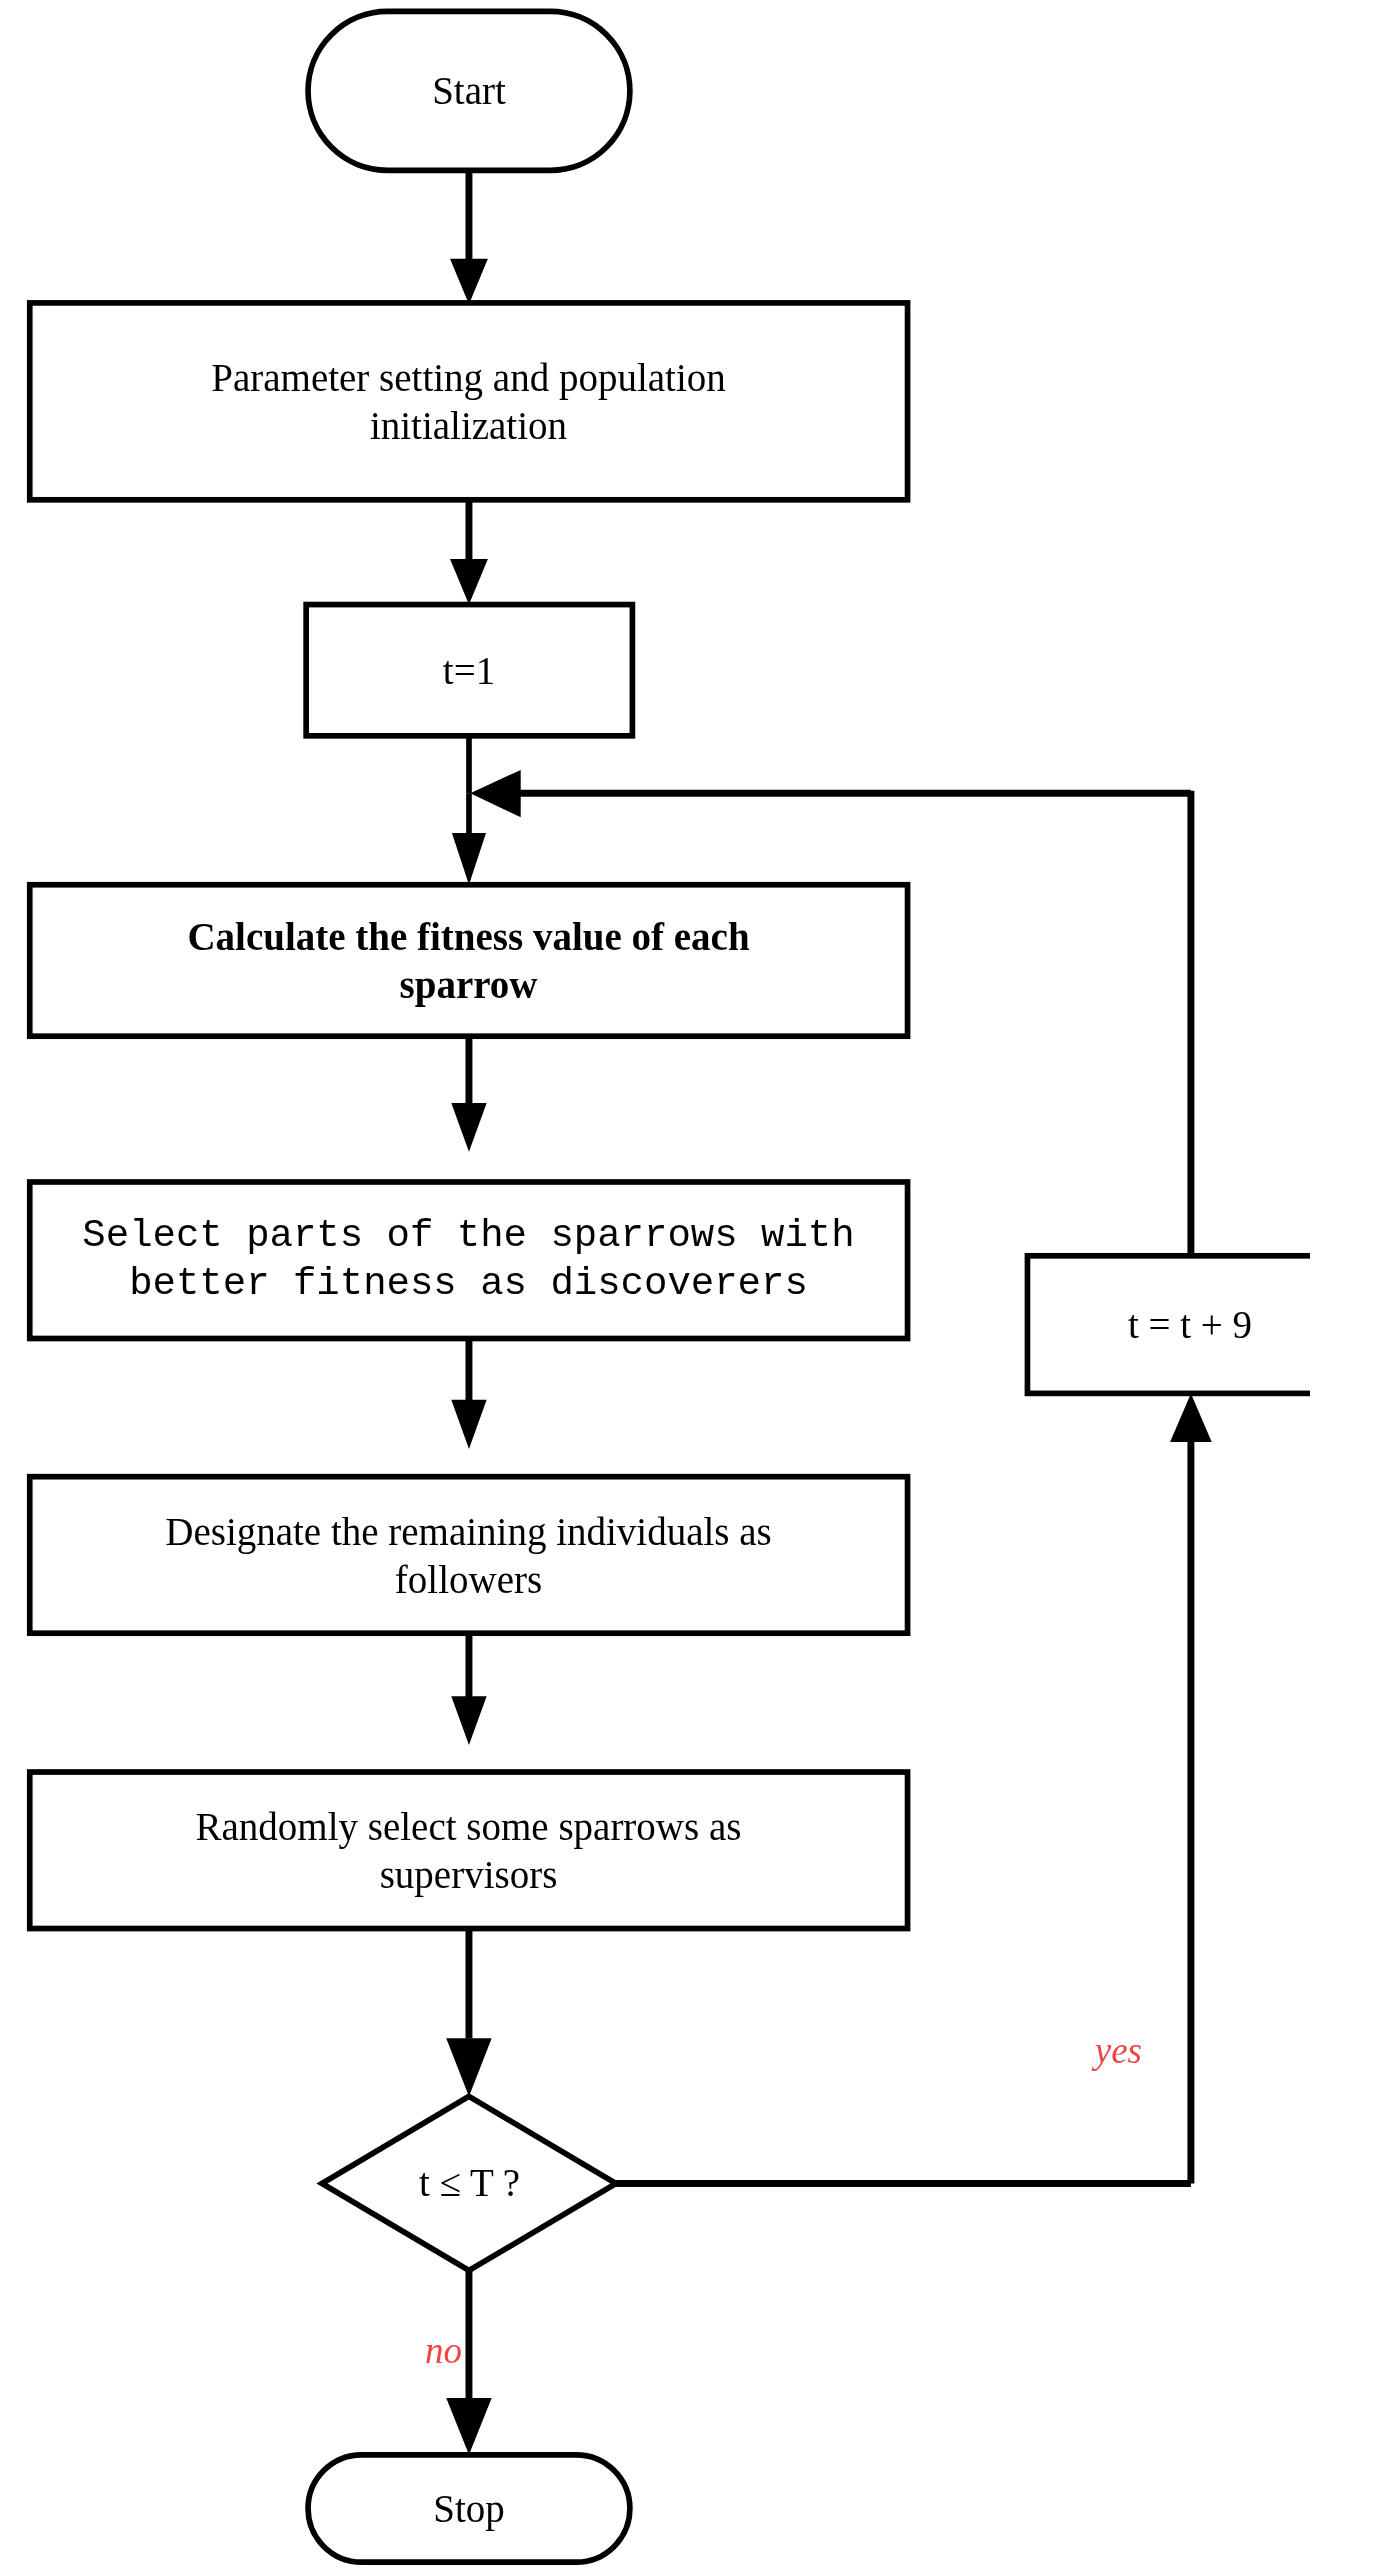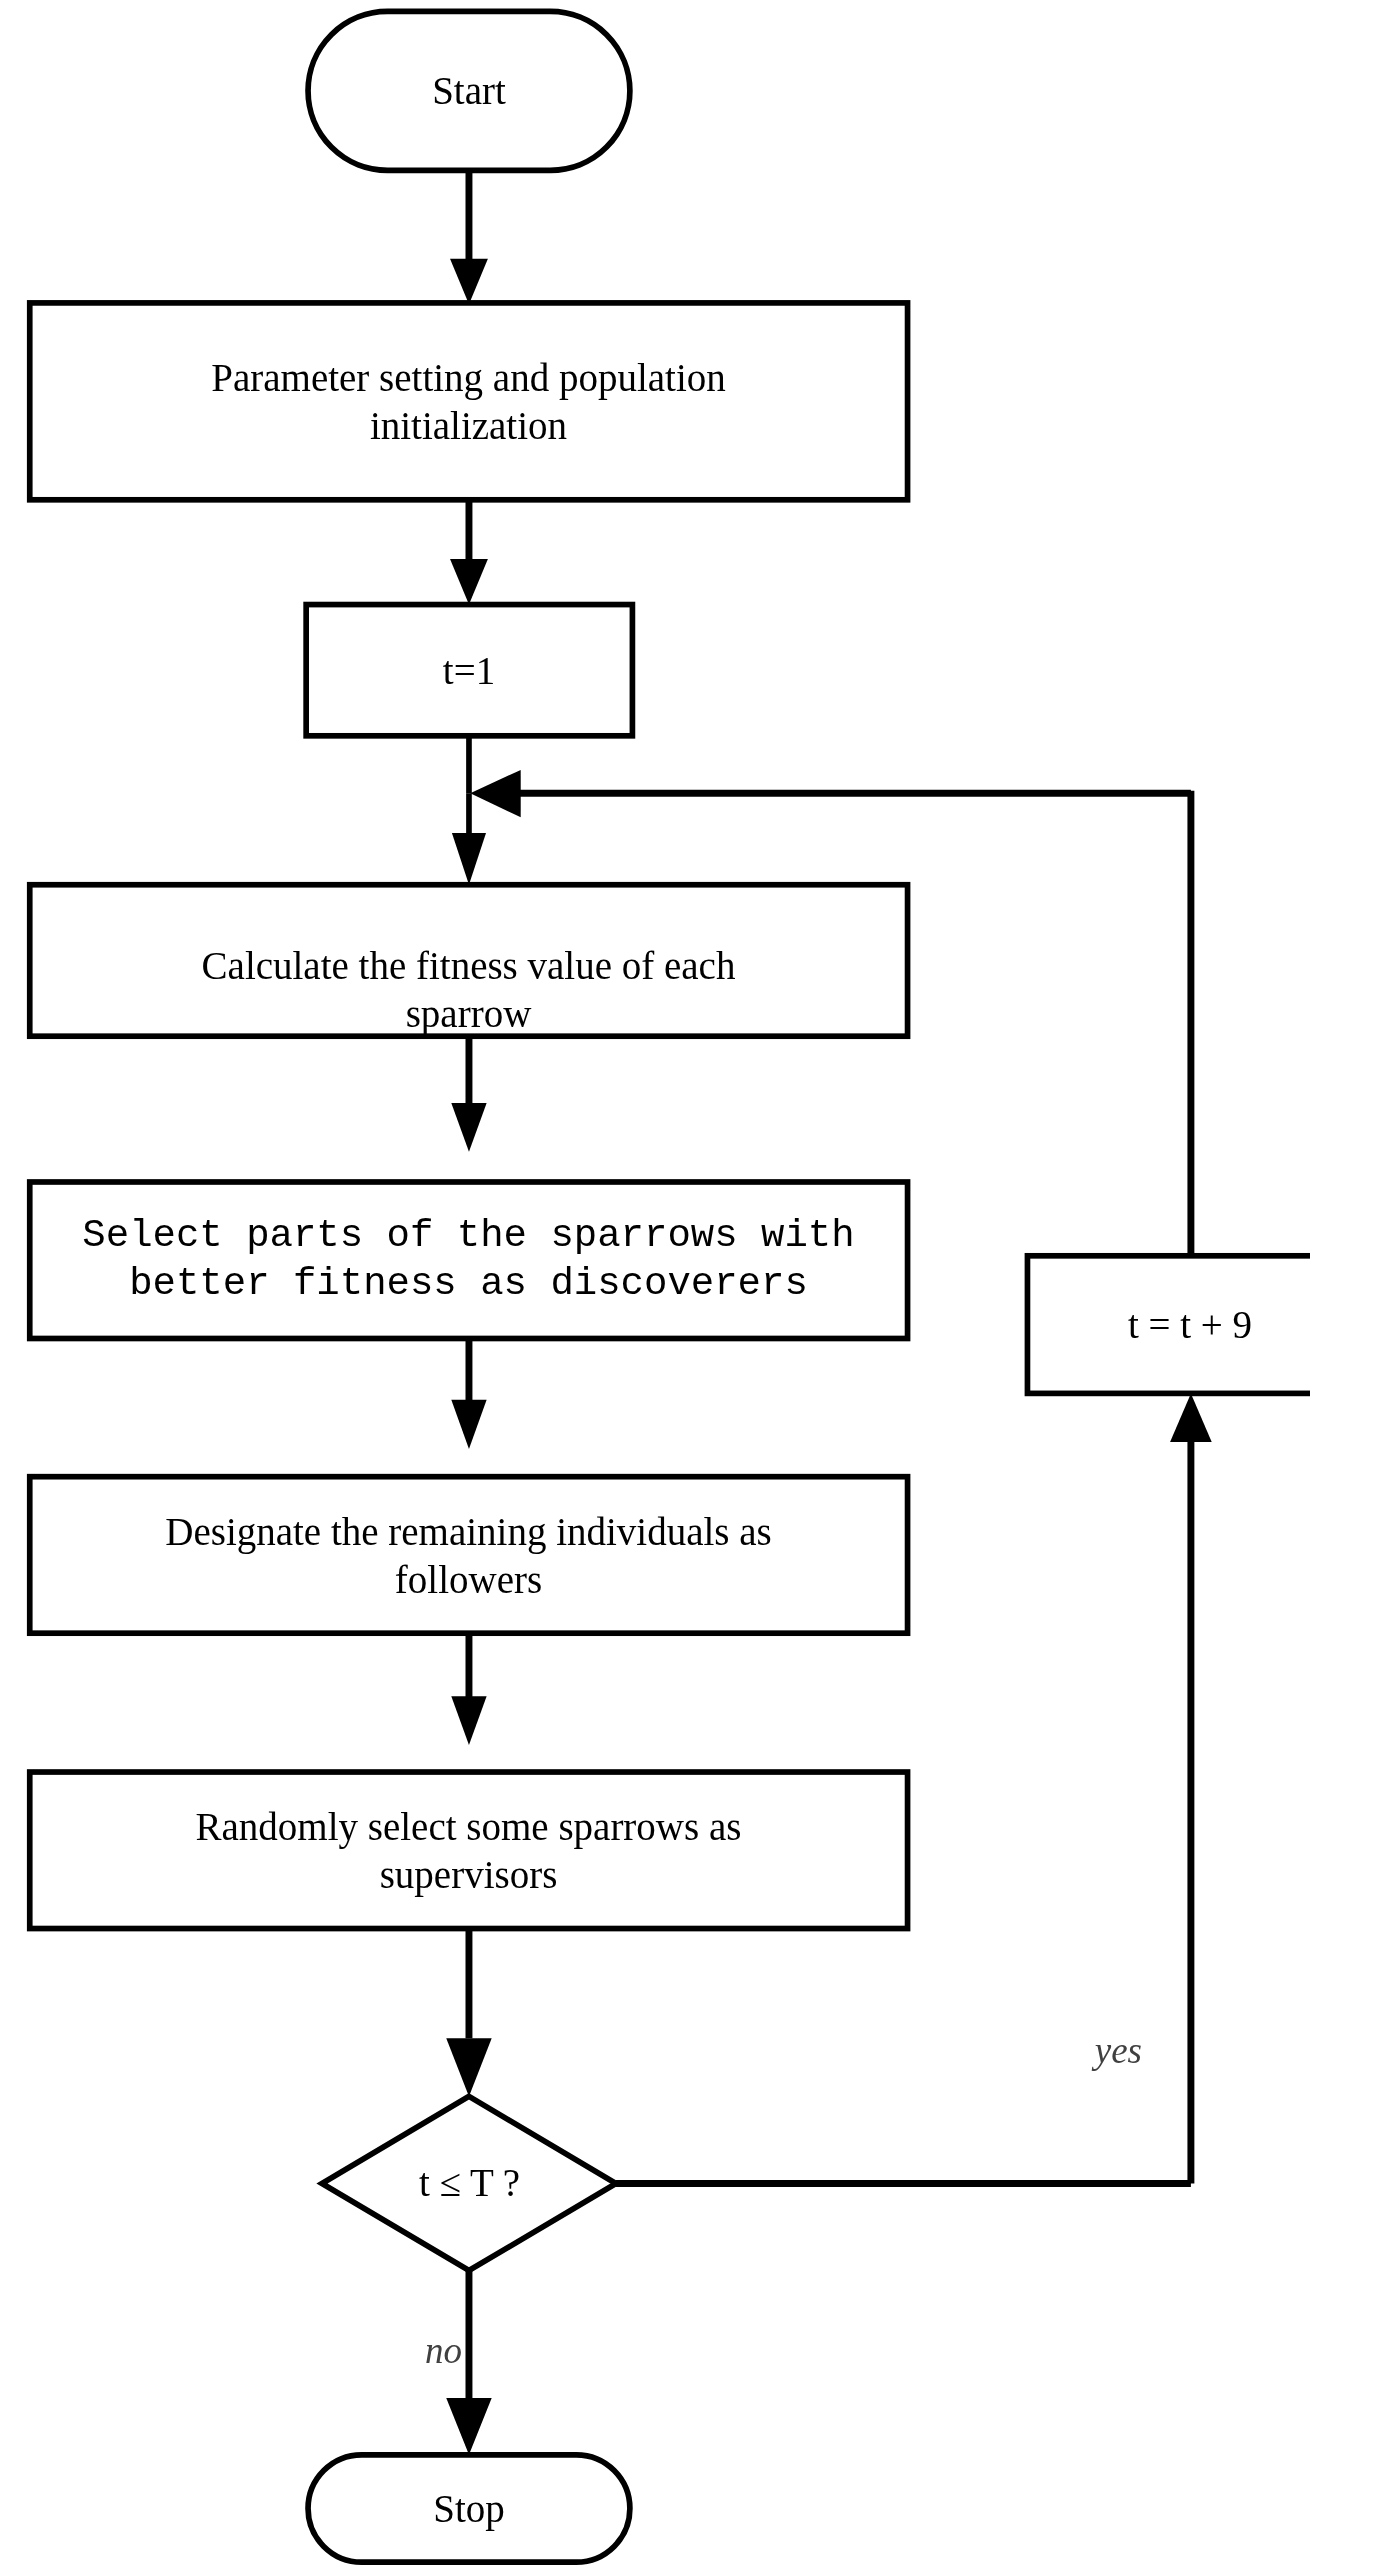--- a/index.html
+++ b/index.html
@@ -68,21 +68,21 @@
     font-size: 39px;
   }
   .label-terminal {
     font-size: 39px;
   }
   .label-math {
     font-size: 39px;
   }
   .edge-label {
     position: absolute;
-    color: #404040;
+    color: #ef4444;
     font-family: "Liberation Serif", "DejaVu Serif", serif;
     font-size: 37px;
     font-style: italic;
     white-space: nowrap;
   }
 </style>
 </head>
 <body>
 
 <div id="canvas">
@@ -178,21 +178,21 @@
     <span>
       <span>Parameter setting and population</span><br>
       <span>initialization</span>
     </span>
   </div>
 
   <div class="node-label label-math" style="left:306px; top:605px; width:326px; height:131px;">
     <span>t=1</span>
   </div>
 
-  <div class="node-label label-process" style="left:42px; top:914px; width:853px; height:151px;">
+  <div class="node-label label-process" style="left:42px; top:885px; width:853px; height:151px;font-weight:bold;">
     <span>
       <span>Calculate the fitness value of each</span><br>
       <span>sparrow</span>
     </span>
   </div>
 
   <div class="node-label label-process" style="left:42px; top:1182px; width:853px; height:157px;font-family:Liberation Mono, monospace;">
     <span>
       <span>Select parts of the sparrows with</span><br>
       <span>better fitness as discoverers</span>

